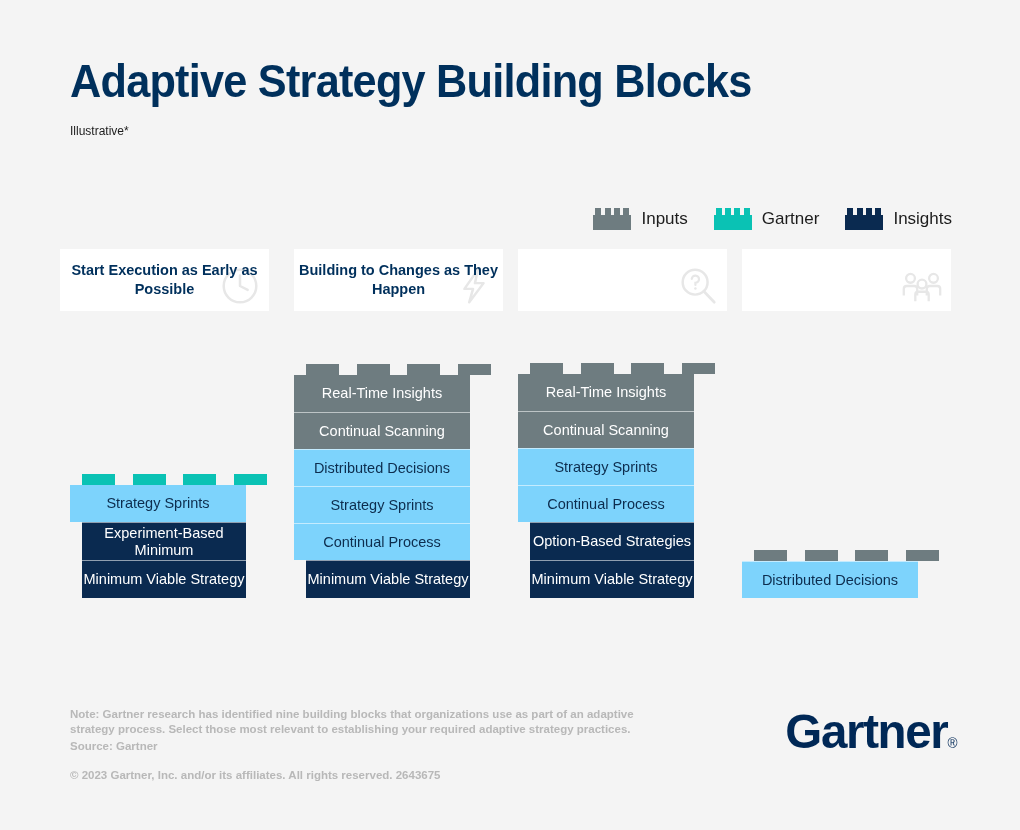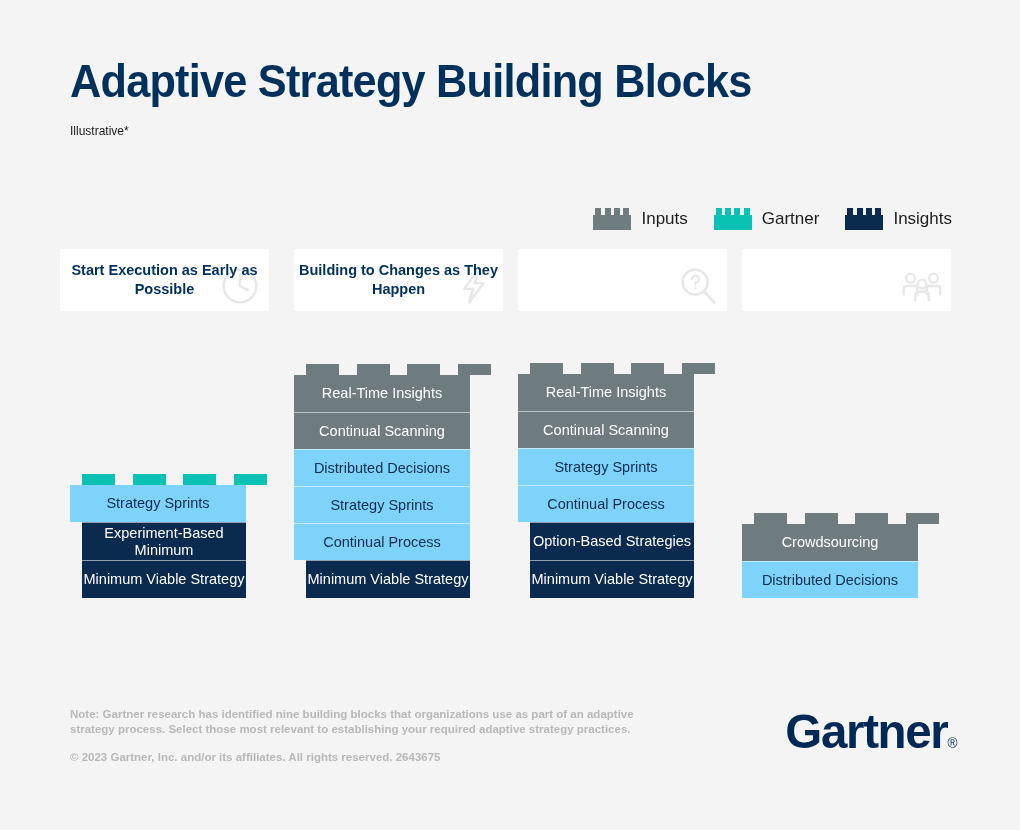--- a/index.html
+++ b/index.html
@@ -317,27 +317,25 @@
         <span>Minimum Viable Strategy</span>
       </div>
     </div>
     <div class="stack" style="left: 742px;">
       <div class="stack-studs">
         <span class="stud-input"></span>
         <span class="stud-input"></span>
         <span class="stud-input"></span>
         <span class="stud-input"></span>
       </div>
-      <div class="block b-input first">
-        <span>Crowdsourcing</span>
-      </div>
       <div class="block b-process">
         <span>Distributed Decisions</span>
       </div>
     </div>
   </div>
 
 <div id="footnote">
   <p class="note-line">Note: Gartner research has identified nine building blocks that organizations use as part of an adaptive strategy process. Select those most relevant to establishing your required adaptive strategy practices.</p>
+  <p class="src">Source: Gartner</p>
   <p class="copy">© 2023 Gartner, Inc. and/or its affiliates. All rights reserved. 2643675</p>
 </div>
 
 <div id="logo"><span>Gartner</span><span class="reg">®</span></div>
 
 </body></html>

